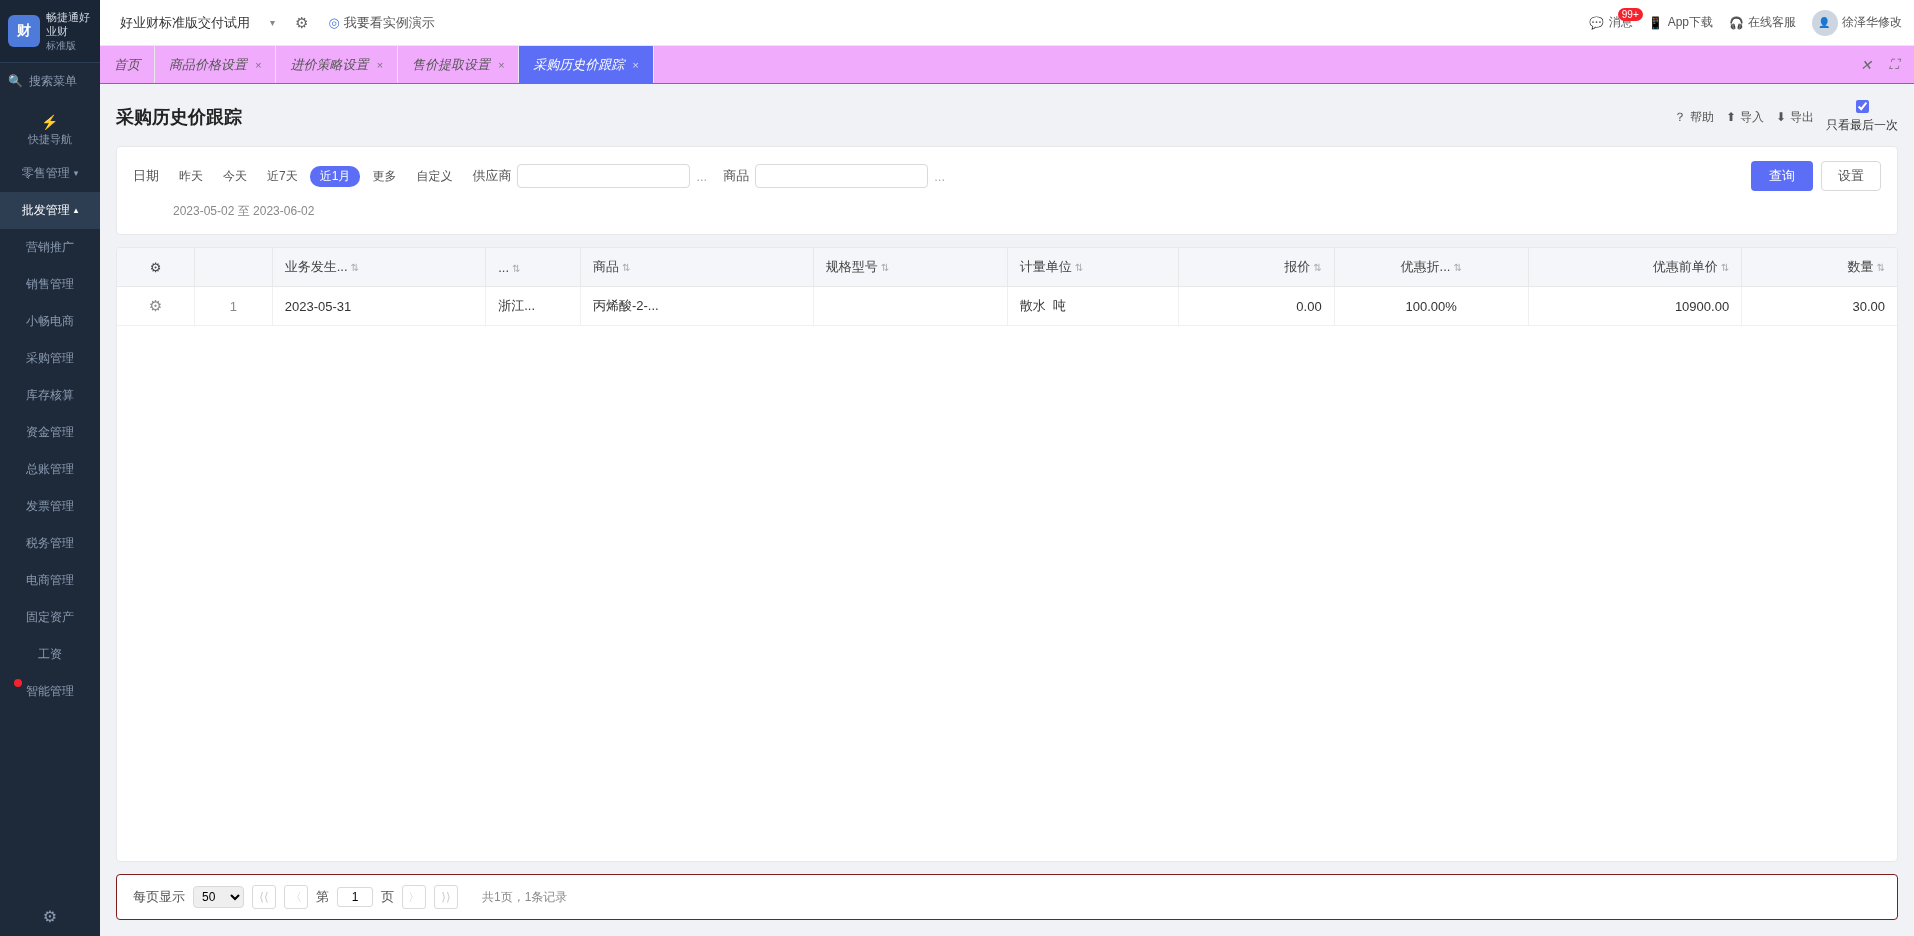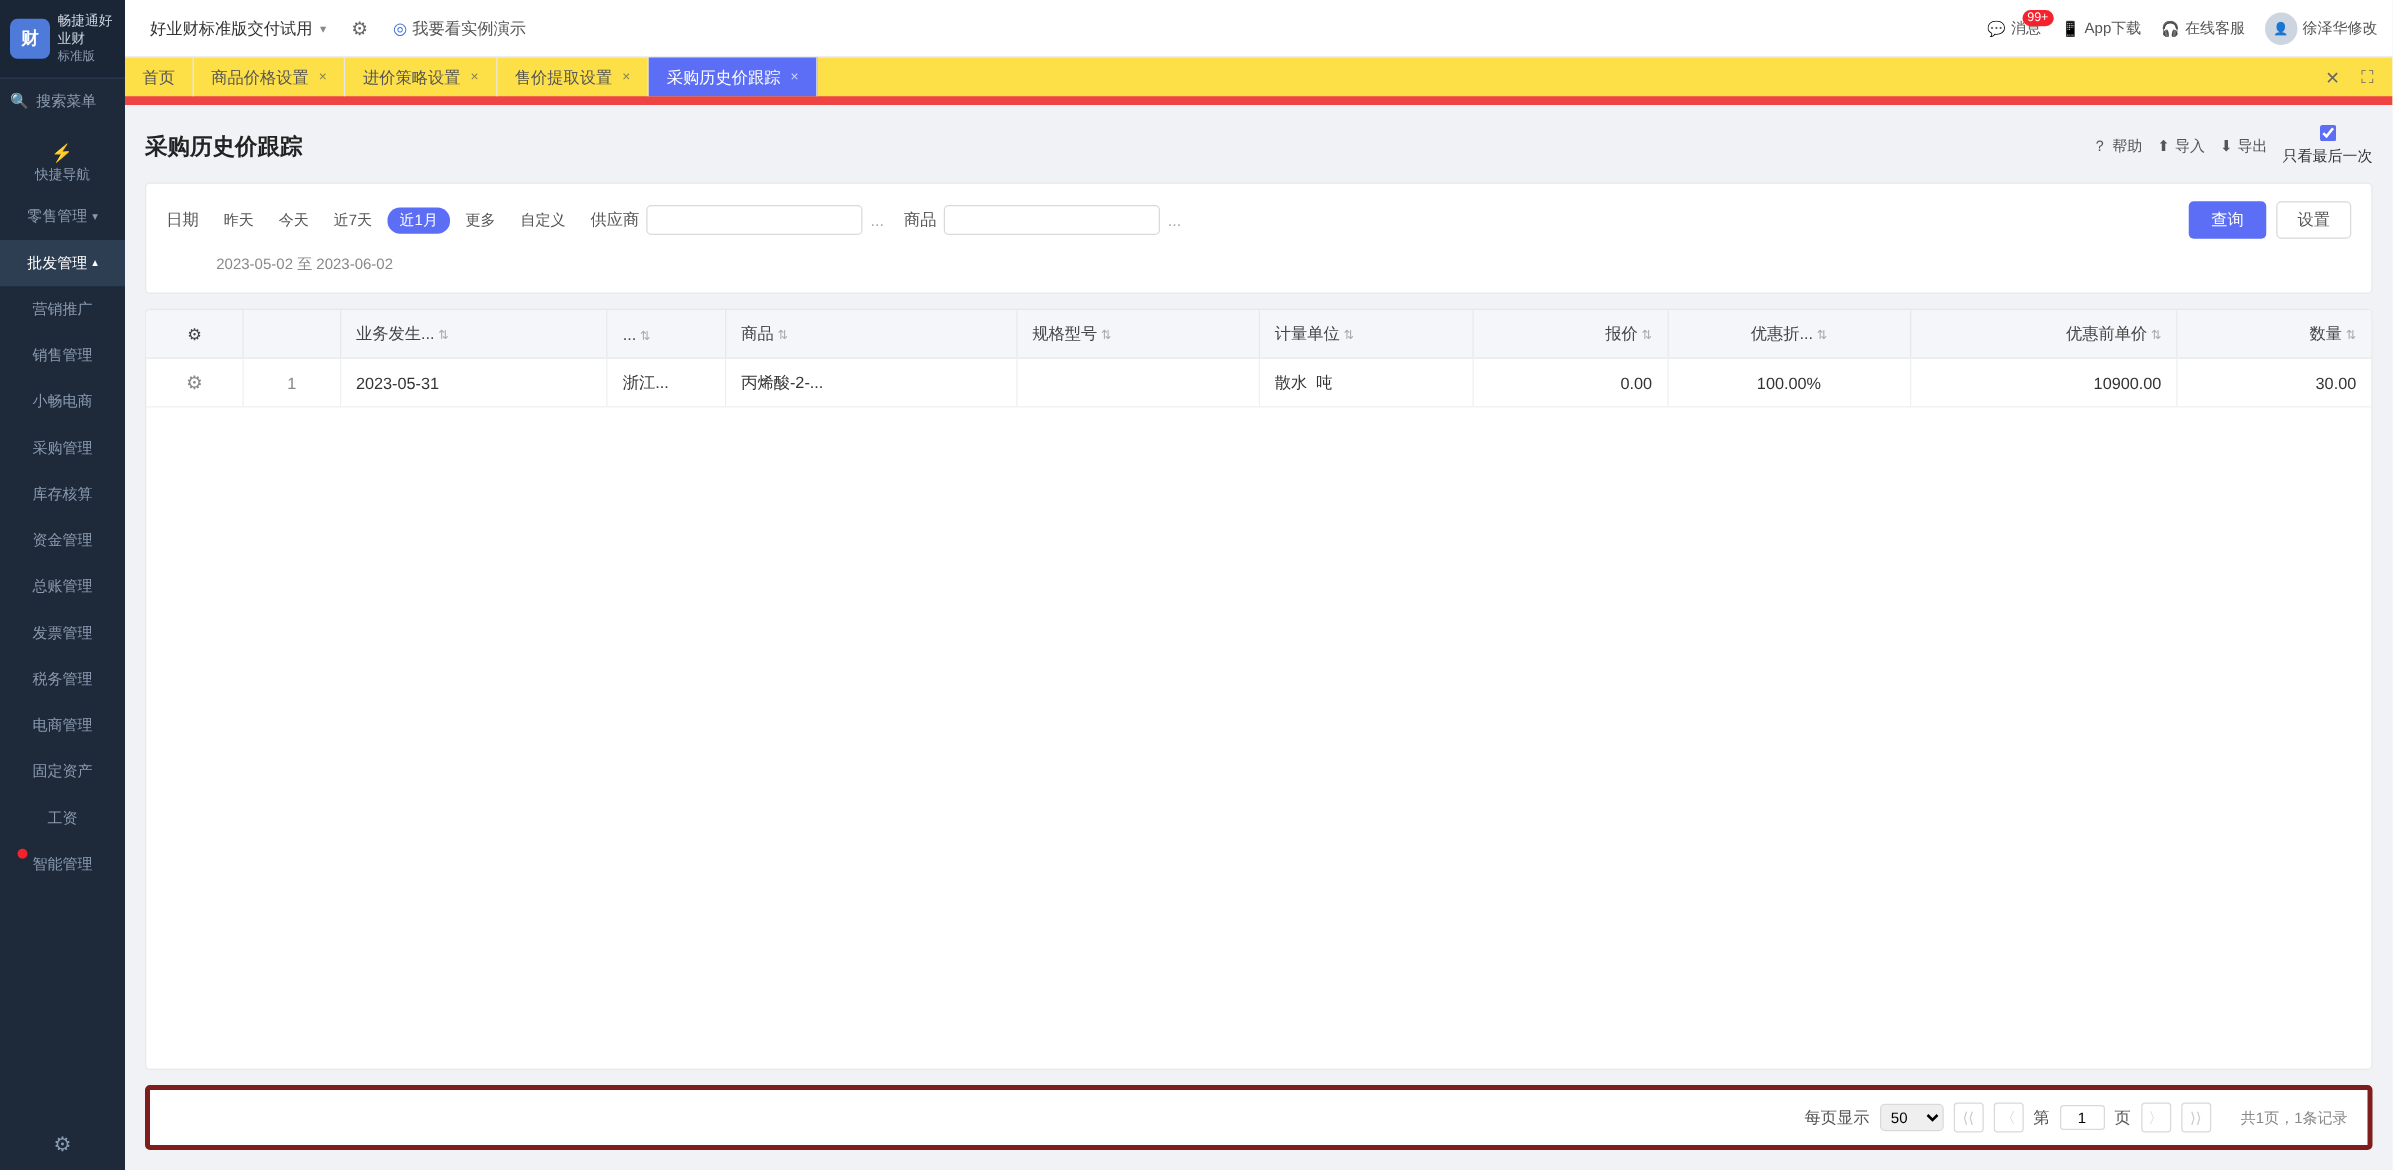--- a/index.html
+++ b/index.html
@@ -116,21 +116,21 @@
       height: 46px;
       display: flex;
       align-items: center;
       padding: 0 12px;
       border-bottom: 1px solid #e8e8e8;
       gap: 8px;
     }
     .topbar-edition {
       display: flex;
       align-items: center;
-      gap: 6px;
+      gap: 20px;
       font-size: 13px;
       color: #333;
       cursor: pointer;
       padding: 4px 8px;
       border-radius: 4px;
     }
     .topbar-edition .chevron { font-size: 10px; color: #888; }
     .topbar-settings-icon {
       color: #666;
       font-size: 15px;
@@ -186,27 +186,28 @@
       border-radius: 50%;
       display: flex;
       align-items: center;
       justify-content: center;
       font-size: 10px;
       color: #555;
     }
 
     
     .tabbar {
-      background: #fde047;
+      background: #f0abfc;
       height: 38px;
       display: flex;
       align-items: stretch;
-      border-bottom: 7px solid #ef4444;
+      border-bottom: 1px solid #ef4444;
       padding: 0 0;
       position: relative;
+      font-style: italic;
     }
     .tab {
       display: flex;
       align-items: center;
       padding: 0 14px;
       font-size: 13px;
       color: #555;
       cursor: pointer;
       border-right: 1px solid #e8e8e8;
       gap: 6px;
@@ -427,26 +428,26 @@
     .col-spec { width: 100px; }
     .col-unit { width: 80px; }
     .col-quote { width: 80px; text-align: right; }
     .col-discount { width: 100px; text-align: center; }
     .col-price { width: 110px; text-align: right; }
     .col-qty { width: 80px; text-align: right; }
 
     
     .pagination {
       background: #fff;
-      border: 4px solid #7f1d1d;
+      border: 1px solid #7f1d1d;
       border-radius: 4px;
       padding: 10px 16px;
       display: flex;
       align-items: center;
-      justify-content: flex-end;
+      justify-content: flex-start;
       gap: 8px;
       font-size: 13px;
       color: #555;
     }
     .pagination-label { color: #555; }
     .pagination-select {
       border: 1px solid #d9d9d9;
       border-radius: 4px;
       padding: 2px 4px;
       font-size: 12px;

